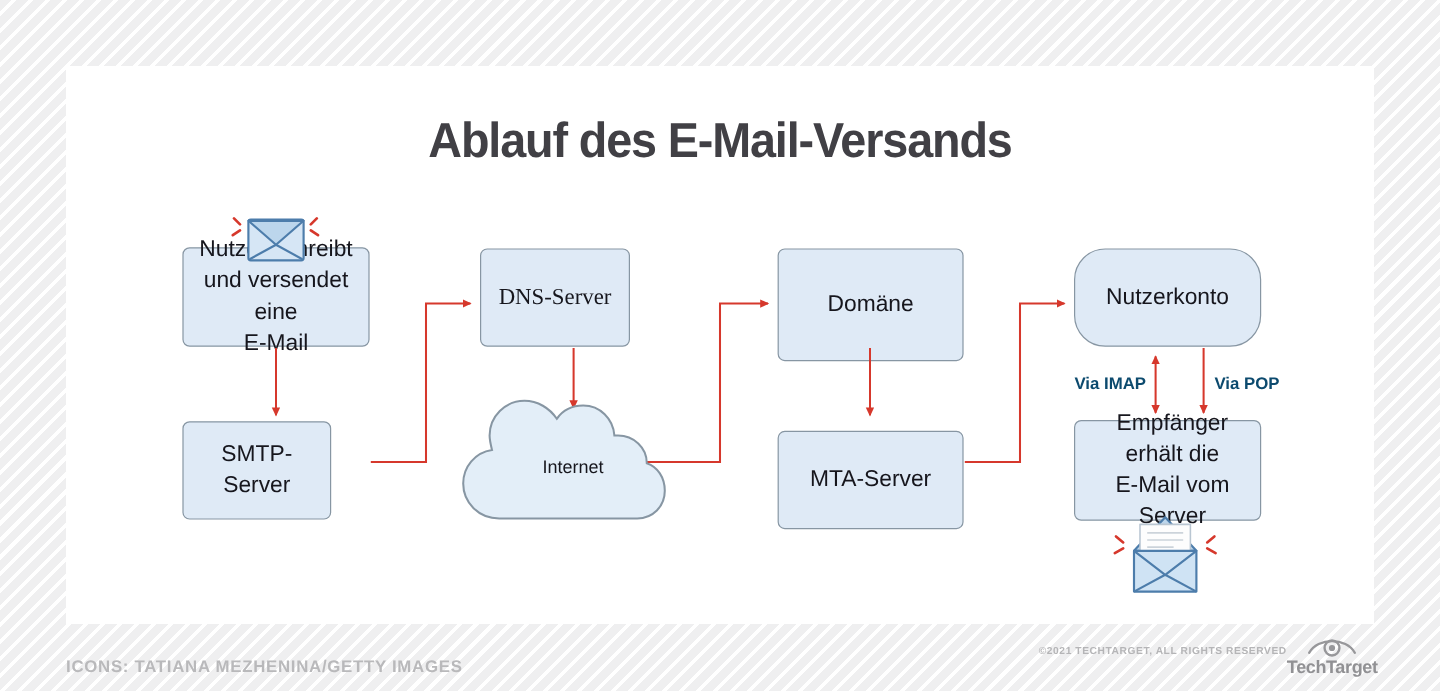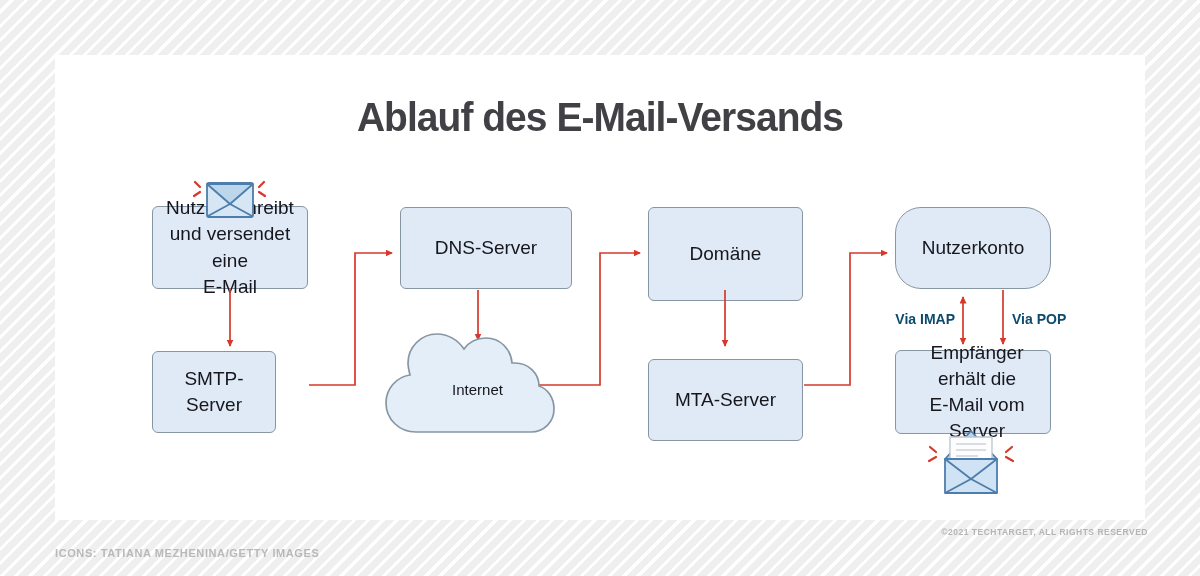--- a/index.html
+++ b/index.html
@@ -26,21 +26,21 @@
     position:absolute;left:400px;top:381px;width:155px;z-index:4;text-align:center;
     font-size:15px;color:#16161d;
   }
   .edge-label{
     position:absolute;z-index:4;font-size:14px;font-weight:bold;color:#0c4a6e;
   }
   .edge-label.imap{left:870px;top:311px;width:85px;text-align:right;}
   .edge-label.pop{left:1012px;top:311px;width:85px;text-align:left;}
   .credit{
     position:absolute;left:55px;top:547px;z-index:2;
-    font-size:11px;letter-spacing:0.6px;color:#b9b9bb;font-weight:bold;
+    font-size:14px;letter-spacing:0.6px;color:#b9b9bb;font-weight:bold;
   }
   .footer-right{
     position:absolute;right:52px;top:527px;z-index:2;
     display:flex;align-items:center;
   }
   .copyright{font-size:8.5px;letter-spacing:0.5px;color:#b5b5b7;font-weight:bold;margin-bottom:7px;}
   .tt-logo{display:flex;flex-direction:column;align-items:center;line-height:1;}
   .tt-brand{font-size:15px;font-weight:bold;color:#919194;letter-spacing:-0.3px;margin-top:1px;}
 </style>
 </head>
@@ -48,21 +48,21 @@
 
 <div class="canvas"></div>
 
 <div class="title">Ablauf des E-Mail-Versands</div>
 
 <div class="node" style="left:152px;top:206px;width:156px;height:83px;">
   <span>Nutzer schreibt
 und versendet eine
 E-Mail</span>
 </div>
-<div class="node" style="left:400px;top:207px;width:172px;height:82px;">
+<div class="node" style="left:400px;top:207px;width:125px;height:82px;font-family:Liberation Serif, serif;">
   <span>DNS-Server</span>
 </div>
 <div class="node" style="left:648px;top:207px;width:155px;height:94px;">
   <span>Domäne</span>
 </div>
 <div class="node" style="left:895px;top:207px;width:156px;height:82px;border-radius:26px;">
   <span>Nutzerkonto</span>
 </div>
 <div class="node" style="left:152px;top:351px;width:124px;height:82px;">
   <span>SMTP-Server</span>
@@ -123,13 +123,21 @@
   </g>
   <g stroke="#d6382c" stroke-width="2.2" stroke-linecap="round">
     <path d="M930,447 L936,452 M929,461 L936,457 M1012,447 L1006,452 M1013,461 L1006,457" fill="none"></path>
   </g>
 </svg>
 
 <div class="credit">ICONS: TATIANA MEZHENINA/GETTY IMAGES</div>
 
 <div class="footer-right">
   <span class="copyright">©2021 TECHTARGET, ALL RIGHTS RESERVED</span>
+  <span class="tt-logo">
+    <svg width="46" height="21" viewBox="0 0 46 21">
+      <path d="M4,17 C11,4 35,4 42,17" stroke="#97979a" stroke-width="2" fill="none" stroke-linecap="round"></path>
+      <circle cx="23" cy="13" r="6.2" stroke="#97979a" stroke-width="2" fill="none"></circle>
+      <circle cx="23" cy="13" r="2.6" fill="#97979a"></circle>
+    </svg>
+    <span class="tt-brand">TechTarget</span>
+  </span>
 </div>
 
 </body></html>

